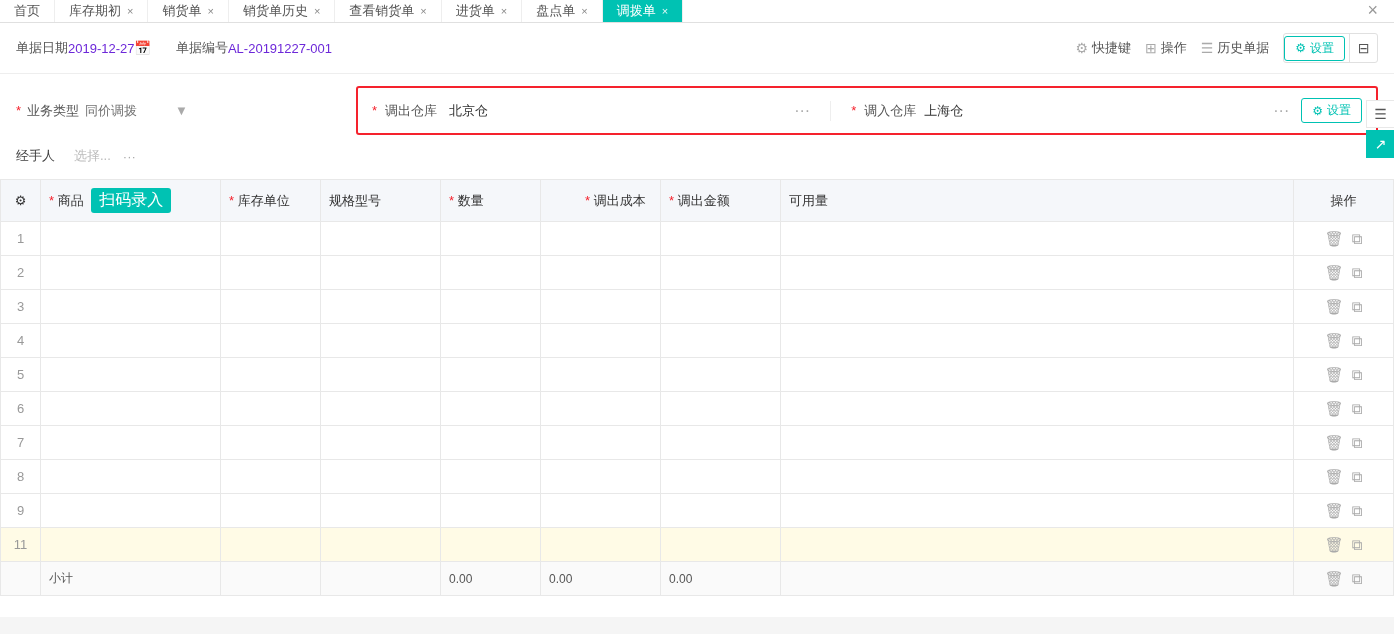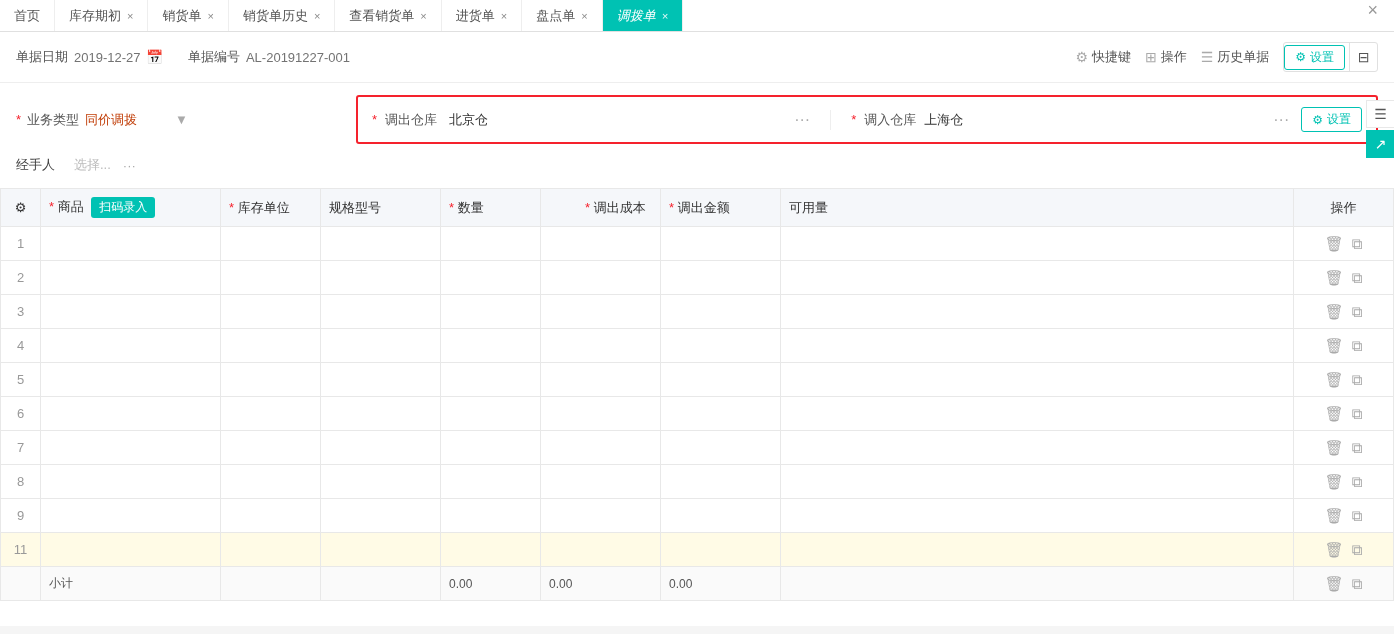--- a/index.html
+++ b/index.html
@@ -1,31 +1,31 @@
 <!DOCTYPE html>
 <html><head>
   <meta charset="utf-8">
   <style>
     * { box-sizing: border-box; margin: 0; padding: 0; }
     body { font-family: 'Microsoft YaHei', Arial, sans-serif; font-size: 13px; background: #f5f5f5; color: #333; overflow: hidden; }
 
     
     .tab-bar {
       display: flex; align-items: flex-start; background: #fff;
-      border-bottom: 1px solid #e0e0e0; height: 32px;
+      border-bottom: 1px solid #e0e0e0; height: 23px;
       padding: 0 0 0 0; position: relative;
     }
     .tab-item {
       display: flex; align-items: center; padding: 0 14px; height: 100%;
       cursor: pointer; font-size: 13px; color: #555;
       border-right: 1px solid #eee; white-space: nowrap;
       position: relative;
     }
     .tab-item.active {
-      background: #00c2b3; color: #fff; font-style: italic;
+      background: #00c2b3; color: #fff;
     }
     .tab-item .tab-close {
       margin-left: 6px; font-size: 11px; color: inherit; opacity: 0.7;
       cursor: pointer;
     }
     .tab-item.active .tab-close { color: #fff; opacity: 0.9; }
     .tab-bar-close {
       margin-left: auto; padding: 0 16px; font-size: 18px; cursor: pointer; color: #999;
     }
 
@@ -34,23 +34,23 @@
       background: #fff; padding: 0;
       height: calc(100vh - 40px); overflow-y: auto;
     }
 
     
     .header-row {
       display: flex; align-items: center; padding: 10px 16px;
       border-bottom: 1px solid #eee; gap: 24px;
       position: relative;
     }
-    .header-field { display: flex; align-items: center; gap: 6px; font-size: 13px; }
+    .header-field { display: flex; align-items: center; font-size: 13px; }
     .header-field label { color: #555; }
-    .header-field .value { color: #737373; font-weight: 500; }
+    .header-field .value { color: #6d28d9; font-weight: 500; }
     .header-field .calendar-icon { color: #aaa; cursor: pointer; font-size: 14px; }
     .header-actions {
       margin-left: auto; display: flex; align-items: center; gap: 14px; font-size: 13px;
     }
     .header-actions .action-item {
       display: flex; align-items: center; gap: 4px; color: #555; cursor: pointer;
     }
     .header-actions .action-item .icon { font-size: 14px; color: #aaa; }
     .btn-settings {
       background: #fff; border: 1px solid #00c2b3; color: #00c2b3;
@@ -63,21 +63,21 @@
       padding: 12px 16px 0 16px;
       display: flex; flex-direction: column; gap: 12px;
     }
     .form-row { display: flex; align-items: center; gap: 0; }
     .form-field {
       display: flex; align-items: center; gap: 6px; min-width: 200px;
     }
     .form-field .required { color: #f5222d; }
     .form-field label { color: #555; white-space: nowrap; }
     .form-field .field-value {
-      color: #c2410c; min-width: 80px; font-family: Liberation Serif, serif;
+      color: #737373; min-width: 80px; font-family: Liberation Serif, serif;
     }
     .form-field .dropdown-arrow { color: #aaa; margin-left: 4px; cursor: pointer; }
 
     
     .warehouse-box {
       border: 2px solid #f5222d; border-radius: 3px;
       display: flex; align-items: center; padding: 10px 14px;
       flex: 1; margin-left: 20px; gap: 0;
     }
     .warehouse-field {
@@ -100,21 +100,21 @@
       width: 100%; border-collapse: collapse; border: 1px solid #e8e8e8;
     }
     thead tr { background: #f5f7fa; }
     thead th {
       border: 1px solid #e8e8e8; padding: 8px 8px; font-weight: normal;
       font-size: 13px; color: #333; white-space: nowrap; text-align: left;
     }
     thead th .required { color: #f5222d; }
     thead th .scan-btn {
       background: #00c2b3; color: #fff; border: none; border-radius: 3px;
-      padding: 2px 8px; font-size: 12px; cursor: pointer; margin-left: 4px;
+      padding: 2px 8px; font-size: 16px; cursor: pointer; margin-left: 4px;
     }
     tbody tr { background: #fff; }
     tbody td {
       border: 1px solid #e8e8e8; padding: 6px 8px; height: 34px;
       font-size: 13px; color: #333;
     }
     tbody td.row-num { text-align: center; color: #999; width: 40px; }
     .last-row td { background: #fffbe6; }
     .subtotal-row td { background: #fafafa; color: #555; font-size: 12px; }
     .op-cell { display: flex; align-items: center; gap: 8px; justify-content: center; }

